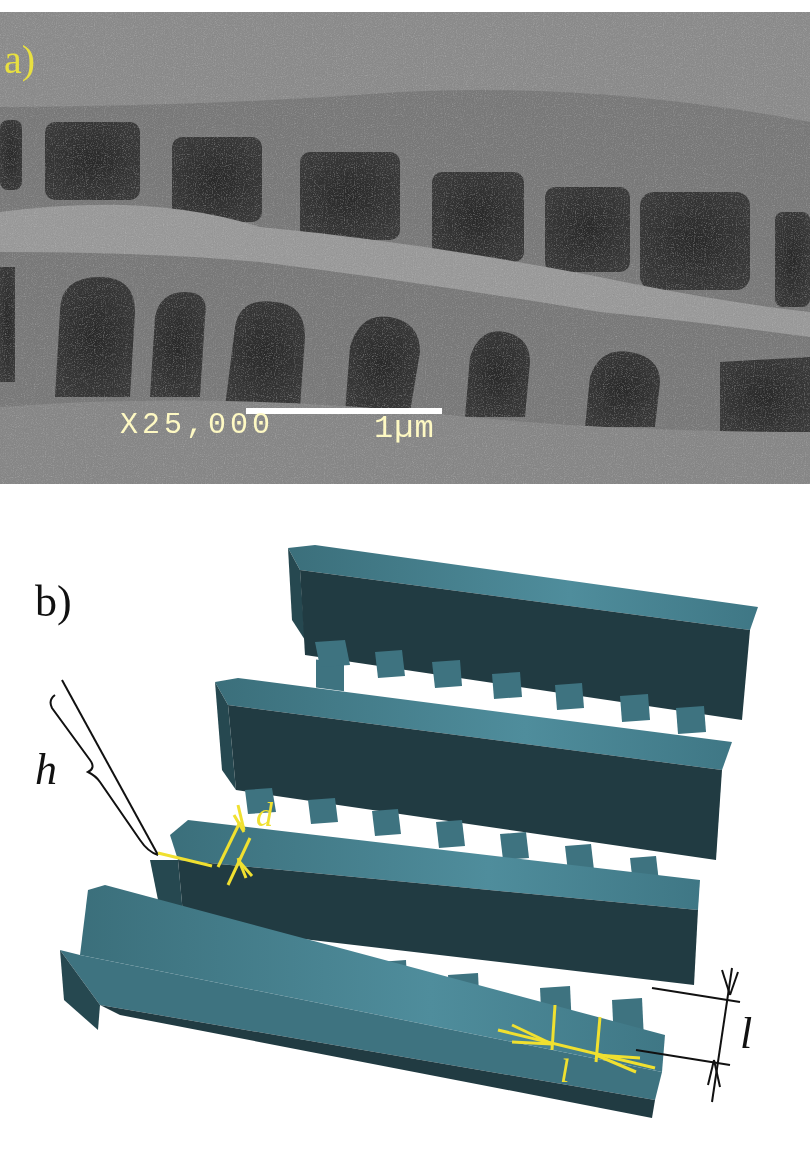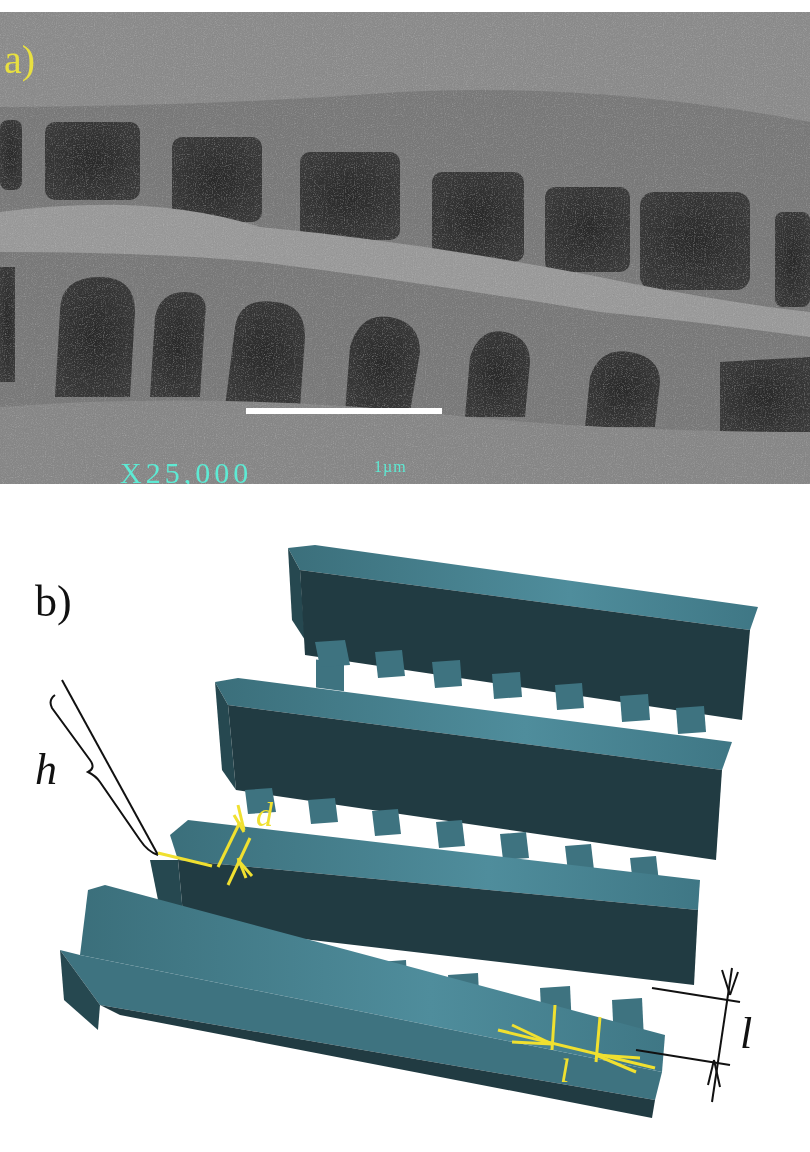--- a/index.html
+++ b/index.html
@@ -1,21 +1,21 @@
 <!DOCTYPE html>
 <html><head>
   <meta charset="utf-8">
   <style>
     html, body { margin: 0; padding: 0; background: #ffffff; }
     body { width: 810px; height: 1152px; position: relative; overflow: hidden; font-family: "Liberation Serif", serif; }
     .panel { position: absolute; left: 0; width: 810px; }
     #panel-a { top: 12px; height: 472px; background: #6b6b6b; overflow: hidden; }
     #panel-b { top: 484px; height: 668px; background: #ffffff; }
     svg { display: block; }
-    .sem-label { position: absolute; font-family: Liberation Serif, serif; color: #5eead4; font-size: 30px; letter-spacing: 4px; margin-top: 48px; }
+    .sem-label { position: absolute; font-family: Liberation Mono, monospace; color: #fef9c3; font-size: 30px; letter-spacing: 4px; }
     .panel-letter { position: absolute; font-family: "Liberation Serif", serif; }
     .var { position: absolute; font-family: "Liberation Serif", serif; font-style: italic; }
   </style>
 </head>
 <body>
 
 <div id="panel-a" class="panel">
   <svg width="810" height="472" viewBox="0 0 810 472">
     <defs>
       <filter id="noise" x="0" y="0" width="100%" height="100%">
@@ -61,21 +61,21 @@
       </g>
 
       <path d="M0,395 Q200,380 420,400 Q600,420 810,420 L810,472 L0,472 Z" fill="#888888"></path>
     </g>
 
     <rect x="246" y="396" width="196" height="6" fill="#ffffff"></rect>
   </svg>
 
   <div class="panel-letter" style="left:4px; top:24px; font-size:40px; color:#e8e040;">a)</div>
   <div class="sem-label" style="left:120px; top:396px;">X25,000</div>
-  <div class="sem-label" style="left:374px; top:398px; font-size:16px; letter-spacing:1px;">1µm</div>
+  <div class="sem-label" style="left:374px; top:398px; font-size:32px; letter-spacing:1px;">1µm</div>
 </div>
 
 <div id="panel-b" class="panel">
   <svg width="810" height="668" viewBox="0 484 810 668">
     <defs>
       <linearGradient id="topGrad" x1="0" y1="0" x2="1" y2="0">
         <stop offset="0%" stop-color="#3b6f7b"></stop>
         <stop offset="60%" stop-color="#4f8d9c"></stop>
         <stop offset="100%" stop-color="#3f7785"></stop>
       </linearGradient>

